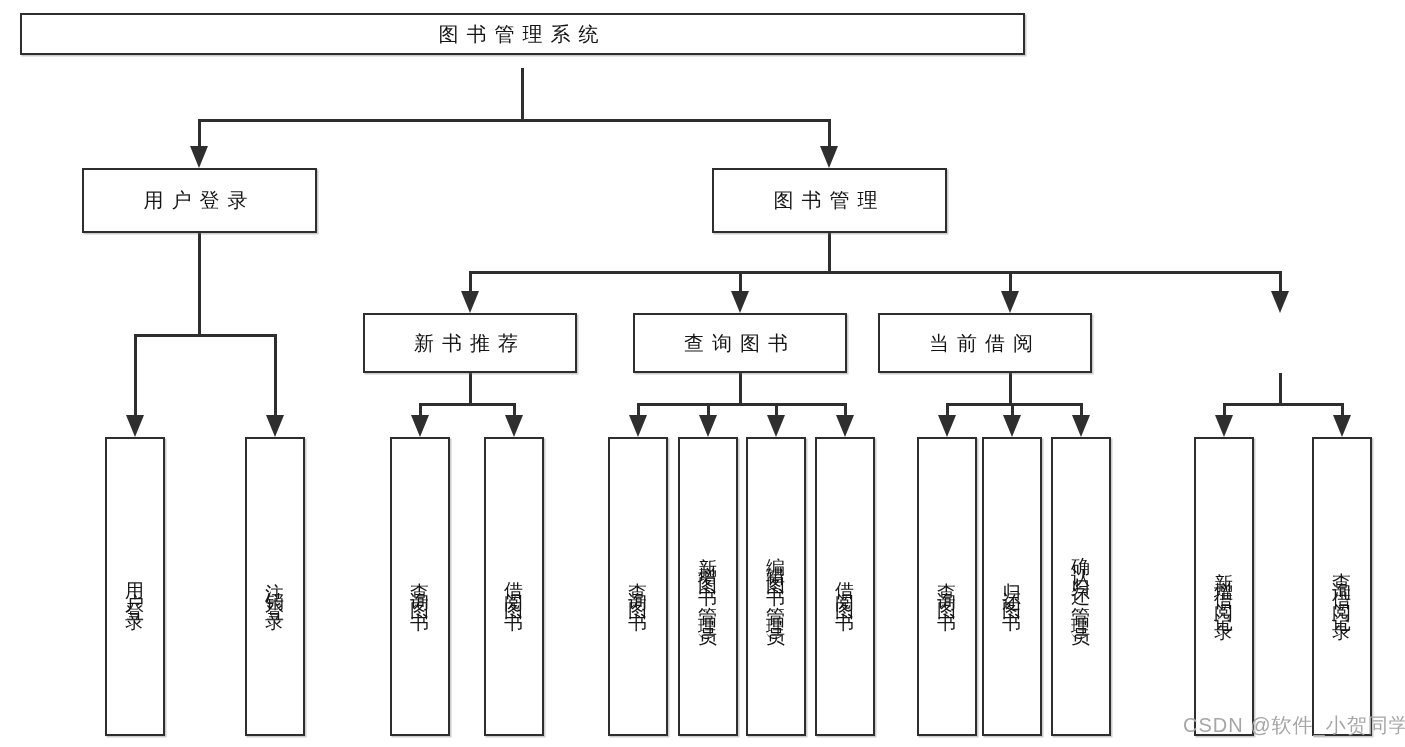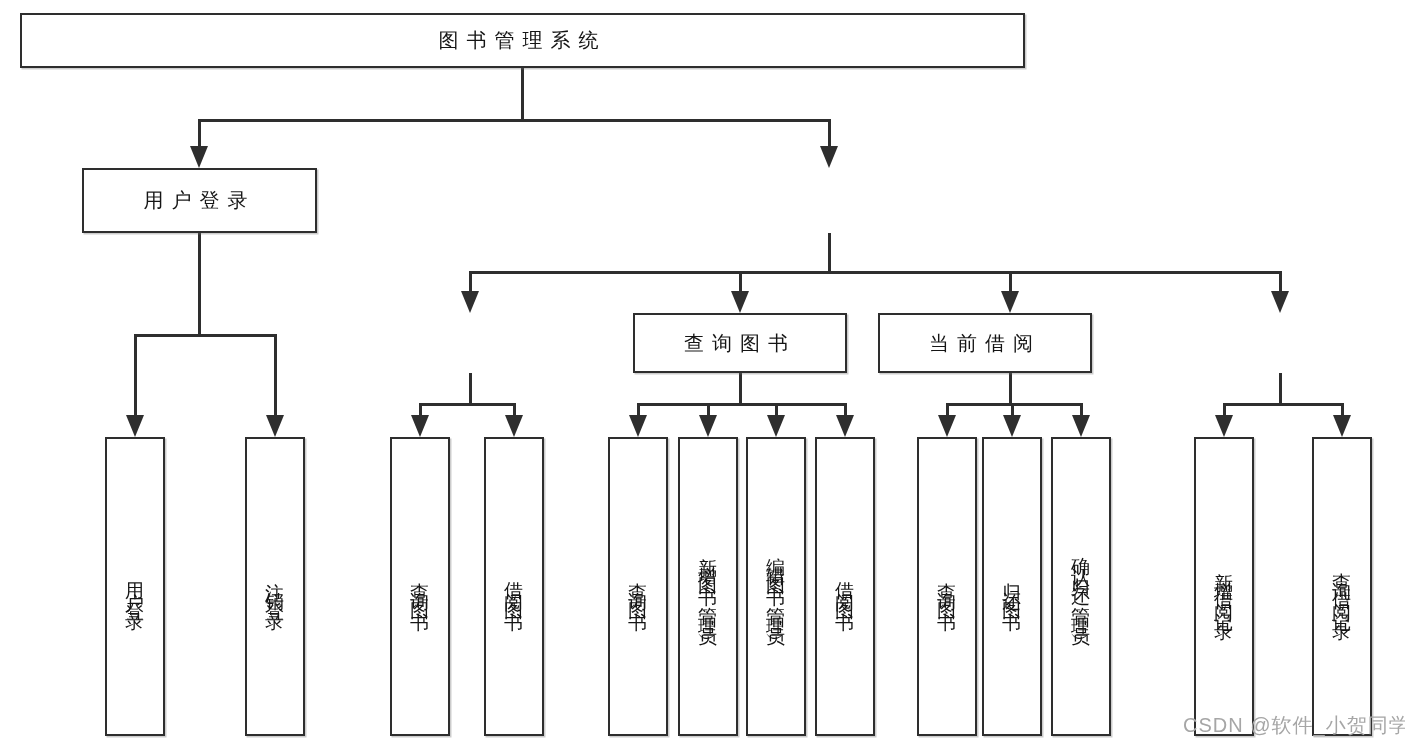--- a/index.html
+++ b/index.html
@@ -19,21 +19,21 @@
   }
   
   .box{
     position:absolute;
     border:2.5px solid var(--line);
     background:#fff;
     display:flex;align-items:center;justify-content:center;
     color:var(--text);
     box-shadow:1.5px 1.5px 0 rgba(110,110,110,.35);
   }
-  .root{left:20px;top:13px;width:1005px;height:55px;font-size:20px;letter-spacing:8px;}
+  .root{left:20px;top:13px;width:1005px;height:42px;font-size:20px;letter-spacing:8px;}
   .l2{top:168px;width:235px;height:65px;font-size:20px;letter-spacing:8px;}
   .l3{top:313px;width:214px;height:60px;font-size:20px;letter-spacing:8px;}
   .leaf{top:437px;width:60px;height:299px;}
   .vtxt{
     writing-mode:vertical-rl;
     text-orientation:mixed;
     font-size:19px;
     letter-spacing:10px;
     color:var(--text);
     line-height:1;
@@ -119,21 +119,27 @@
   <div class="vl" style="left:1341px;top:403px;height:14px"></div>
   <div class="arr" style="left:1342px;top:415px"></div>
 
   <div class="box root">
     <span>图书管理系统</span>
   </div>
 
   <div class="box l2" style="left:82px">
     <span>用户登录</span>
   </div>
+  <div class="box l2" style="left:712px">
+    <span>图书管理</span>
+  </div>
 
+  <div class="box l3" style="left:363px">
+    <span>新书推荐</span>
+  </div>
   <div class="box l3" style="left:633px">
     <span>查询图书</span>
   </div>
   <div class="box l3" style="left:878px">
     <span>当前借阅</span>
   </div>
 
   <div class="box leaf" style="left:105px">
     <span class="vtxt">用户登录</span>
   </div>

